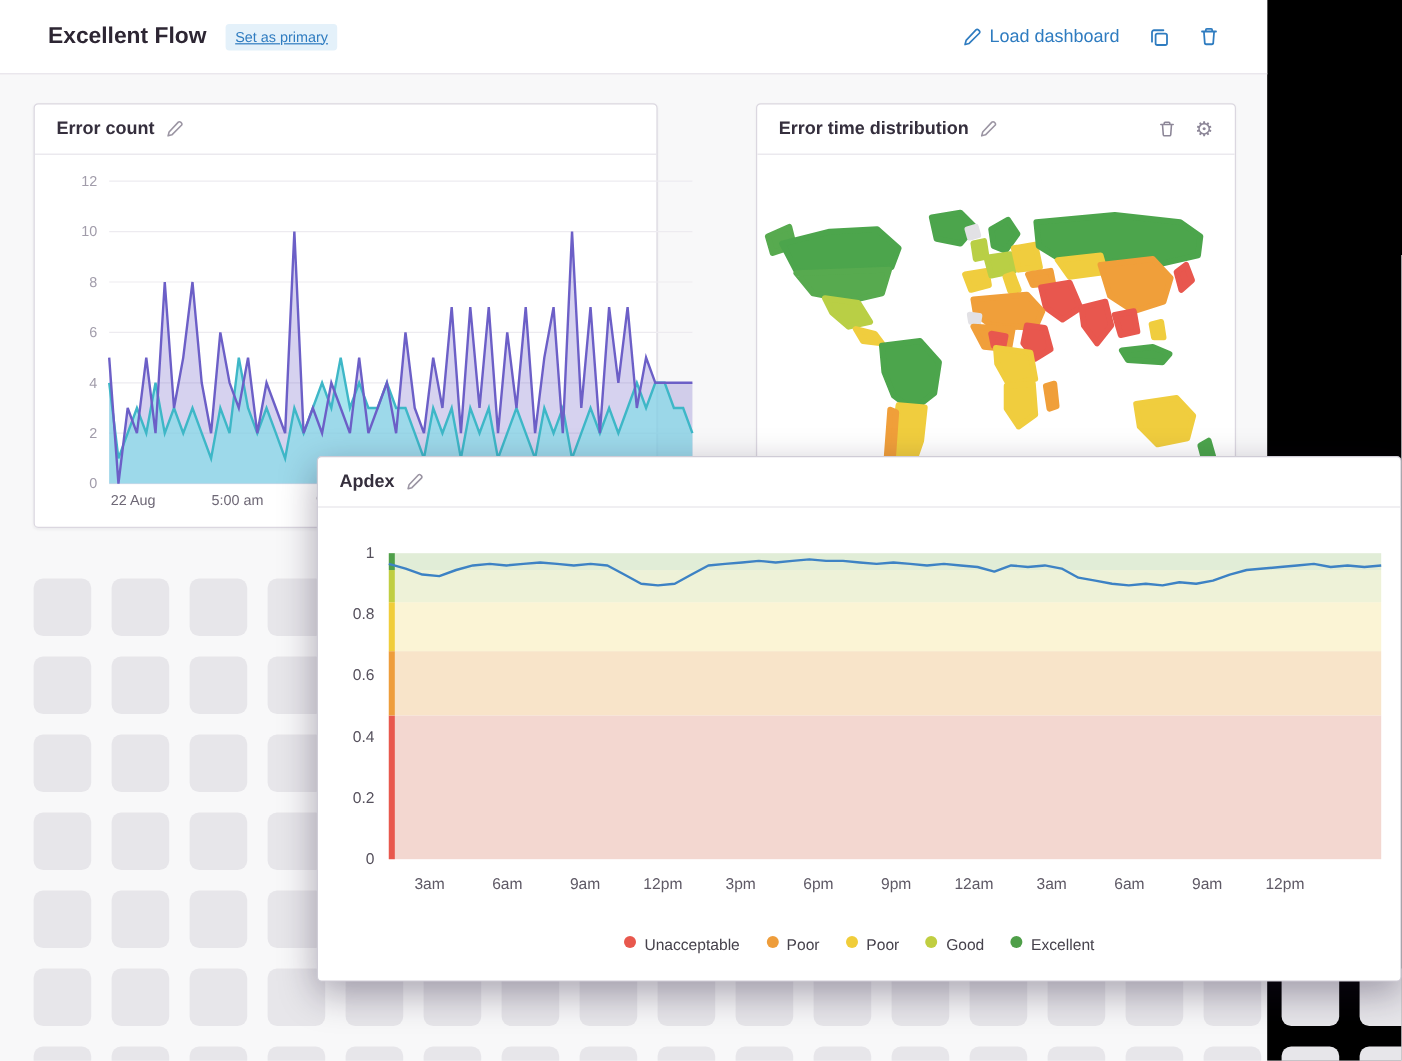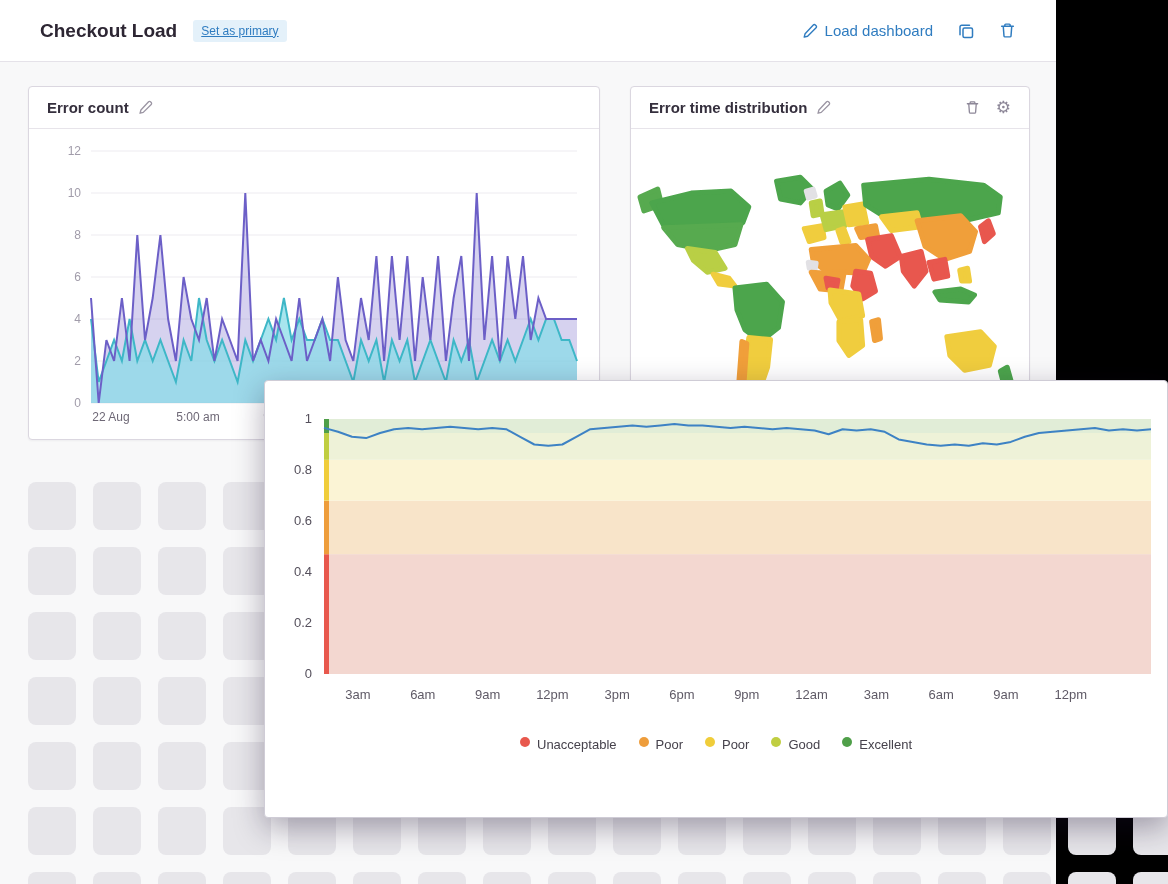--- a/index.html
+++ b/index.html
@@ -12,21 +12,21 @@
 
   .topbar{position:absolute;left:0;top:0;width:1056px;height:62px;background:#fff;border-bottom:1px solid #e5e2e9;z-index:4;display:flex;align-items:center;padding:0 40px}
   .topbar-left{display:flex;align-items:center;gap:16px}
   .page-title{font-size:19px;font-weight:700;color:#2d2633}
   .chip{background:#e4f1fa;color:#2f7cc0;font-size:12px;padding:4px 8px;border-radius:3px;text-decoration:underline;cursor:pointer;white-space:nowrap}
   .topbar-right{margin-left:auto;display:flex;align-items:center;gap:24px;color:#2f7cc0}
   .edit-link{display:flex;align-items:center;gap:7px;font-size:15px;cursor:pointer}
   .icon-btn{display:flex;align-items:center;cursor:pointer}
 
   .widget{position:absolute;background:#fff;border:1px solid #dbd7e0;border-radius:4px;z-index:4;box-shadow:0 1px 2px rgba(40,30,60,.05)}
-  .error-widget{left:28px;top:86px;width:572px;height:354px}
+  .error-widget{left:28px;top:86px;width:520px;height:354px}
   .map-widget{left:630px;top:86px;width:400px;height:354px;overflow:hidden}
   .apdex-panel{left:264px;top:380px;width:904px;height:438px;z-index:6;border-color:#cfccd6;box-shadow:0 10px 30px rgba(25,15,45,.35)}
   .widget-head{height:42px;display:flex;align-items:center;gap:9px;padding:0 18px;border-bottom:1px solid #e7e4ea}
   .widget-title{font-size:15px;font-weight:700;color:#352f3d}
   .head-edit{color:#9b95a3;display:flex;align-items:center;cursor:pointer}
   .head-actions{margin-left:auto;display:flex;align-items:center;gap:16px;color:#8d8798}
   .head-actions .gear{font-size:17px;line-height:1;cursor:pointer}
   .widget-body{position:relative}
   .map-body{display:flex;justify-content:center;padding-top:42px}
 
@@ -154,21 +154,21 @@
     <div class="ph" style="left: 808px; top: 872px;"></div>
     <div class="ph" style="left: 873px; top: 872px;"></div>
     <div class="ph" style="left: 938px; top: 872px;"></div>
     <div class="ph" style="left: 1003px; top: 872px;"></div>
     <div class="ph" style="left: 1068px; top: 872px;"></div>
     <div class="ph" style="left: 1133px; top: 872px;"></div>
   </div>
 
 <header class="topbar">
   <div class="topbar-left">
-    <h1 class="page-title">Checkout Load</h1>
+    <h1 class="page-title">Excellent Flow</h1>
     <a class="chip">Set as primary</a>
   </div>
   <div class="topbar-right">
     <a class="edit-link">
       <span style="display:flex">
         <svg viewBox="0 0 16 16" width="16" height="16">
             <path d="M11.3 1.9a1.4 1.4 0 0 1 2 0l.8.8a1.4 1.4 0 0 1 0 2L5.6 13.2l-3.4.9.9-3.4z" fill="none" stroke="currentColor" stroke-width="1.4" stroke-linejoin="round"></path>
           </svg>
       </span>
       <span>Load dashboard</span>
@@ -280,20 +280,28 @@
         <polygon points="200,120 229,124 233,146 211,151 201,133" fill="#f0cd3e" stroke="#f0cd3e" stroke-width="5" stroke-linejoin="round"></polygon>
         <polygon points="209,152 231,150 233,176 219,186 209,171" fill="#f0cd3e" stroke="#f0cd3e" stroke-width="5" stroke-linejoin="round"></polygon>
         <polygon points="242,152 249,150 251,169 245,171" fill="#f09f3a" stroke="#f09f3a" stroke-width="5" stroke-linejoin="round"></polygon>
         <polygon points="318,167 352,162 366,177 361,196 336,201 321,186" fill="#f0cd3e" stroke="#f0cd3e" stroke-width="5" stroke-linejoin="round"></polygon>
         <polygon points="372,202 379,198 383,212 376,217" fill="#4ca54c" stroke="#4ca54c" stroke-width="5" stroke-linejoin="round"></polygon>
       </svg>
   </div>
 </section>
 
 <section class="widget apdex-panel">
+  <div class="widget-head">
+    <span class="widget-title">Apdex</span>
+    <span class="head-edit">
+      <svg viewBox="0 0 16 16" width="15" height="15">
+          <path d="M11.3 1.9a1.4 1.4 0 0 1 2 0l.8.8a1.4 1.4 0 0 1 0 2L5.6 13.2l-3.4.9.9-3.4z" fill="none" stroke="currentColor" stroke-width="1.4" stroke-linejoin="round"></path>
+        </svg>
+    </span>
+  </div>
   <div class="widget-body">
     <svg id="apdex-chart" width="902" height="348" viewBox="0 0 902 348">
         <rect x="59" y="173.15" width="827" height="119.85" fill="#f3d7d0"></rect>
         <rect x="59" y="173.15" width="5" height="119.85" fill="#e8584d"></rect>
         <rect x="59" y="119.6" width="827" height="53.55000000000001" fill="#f8e4c9"></rect>
         <rect x="59" y="119.6" width="5" height="53.55000000000001" fill="#ee9d3b"></rect>
         <rect x="59" y="78.80000000000001" width="827" height="40.79999999999998" fill="#fbf4d5"></rect>
         <rect x="59" y="78.80000000000001" width="5" height="40.79999999999998" fill="#f0cd3a"></rect>
         <rect x="59" y="52.025000000000006" width="827" height="26.775000000000006" fill="#eef2d8"></rect>
         <rect x="59" y="52.025000000000006" width="5" height="26.775000000000006" fill="#c0ce41"></rect>

